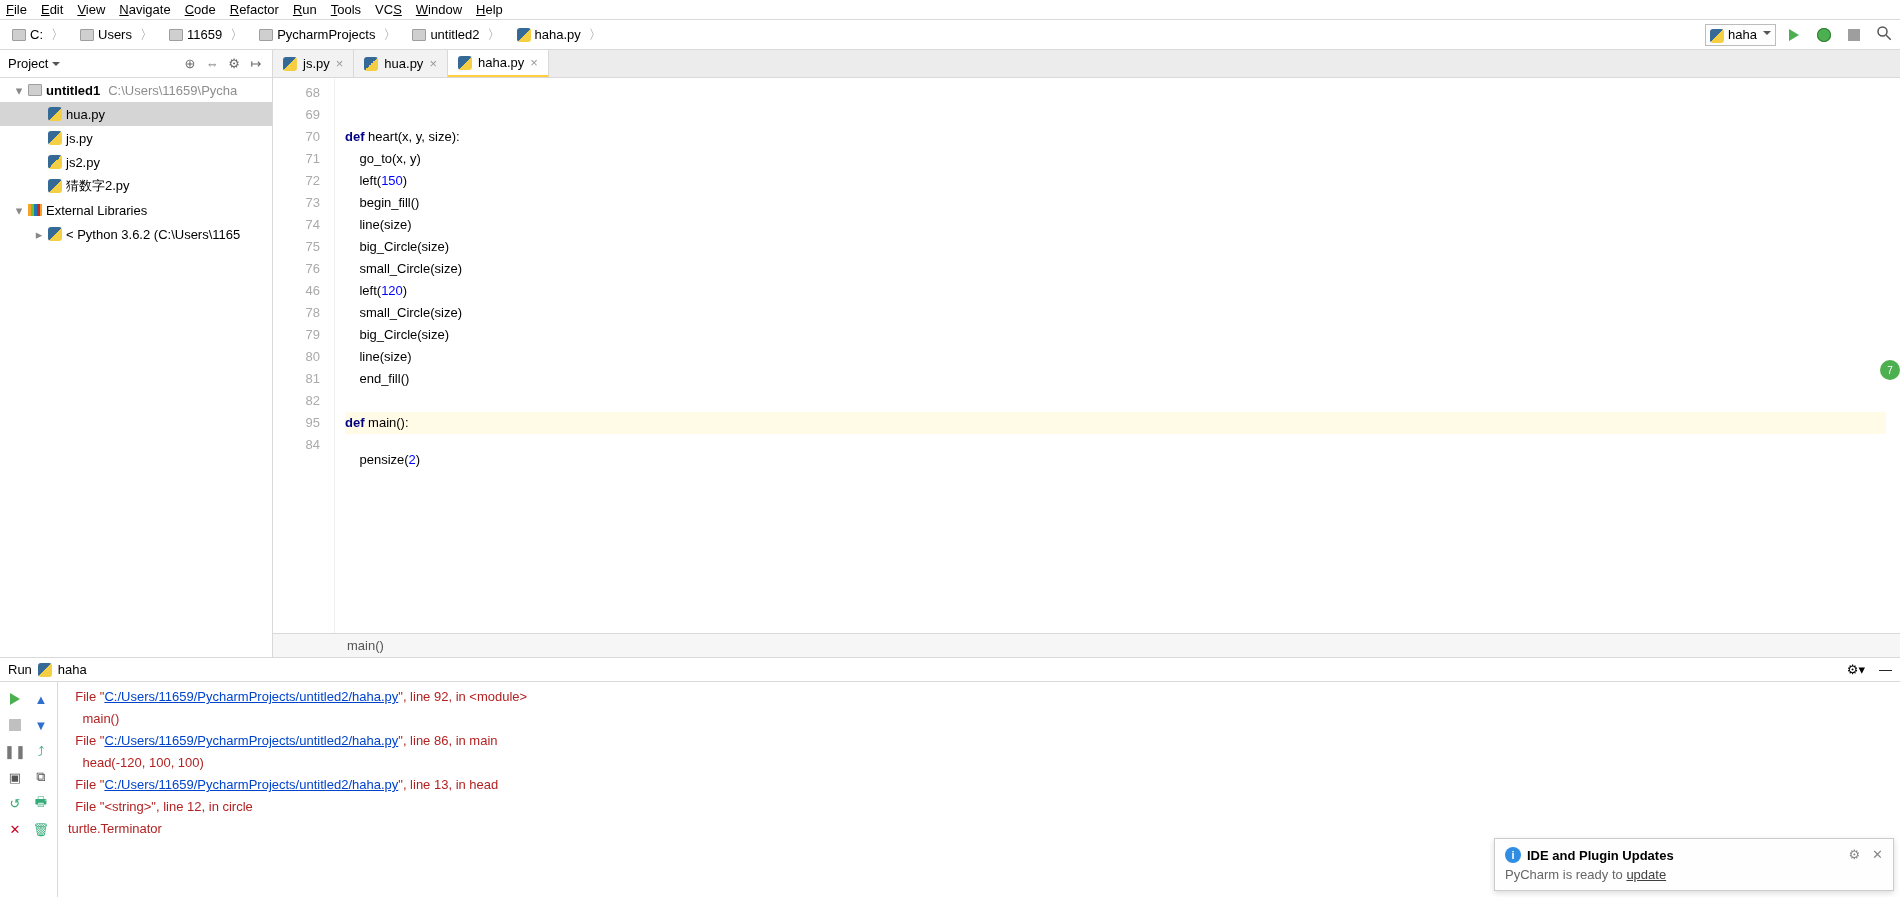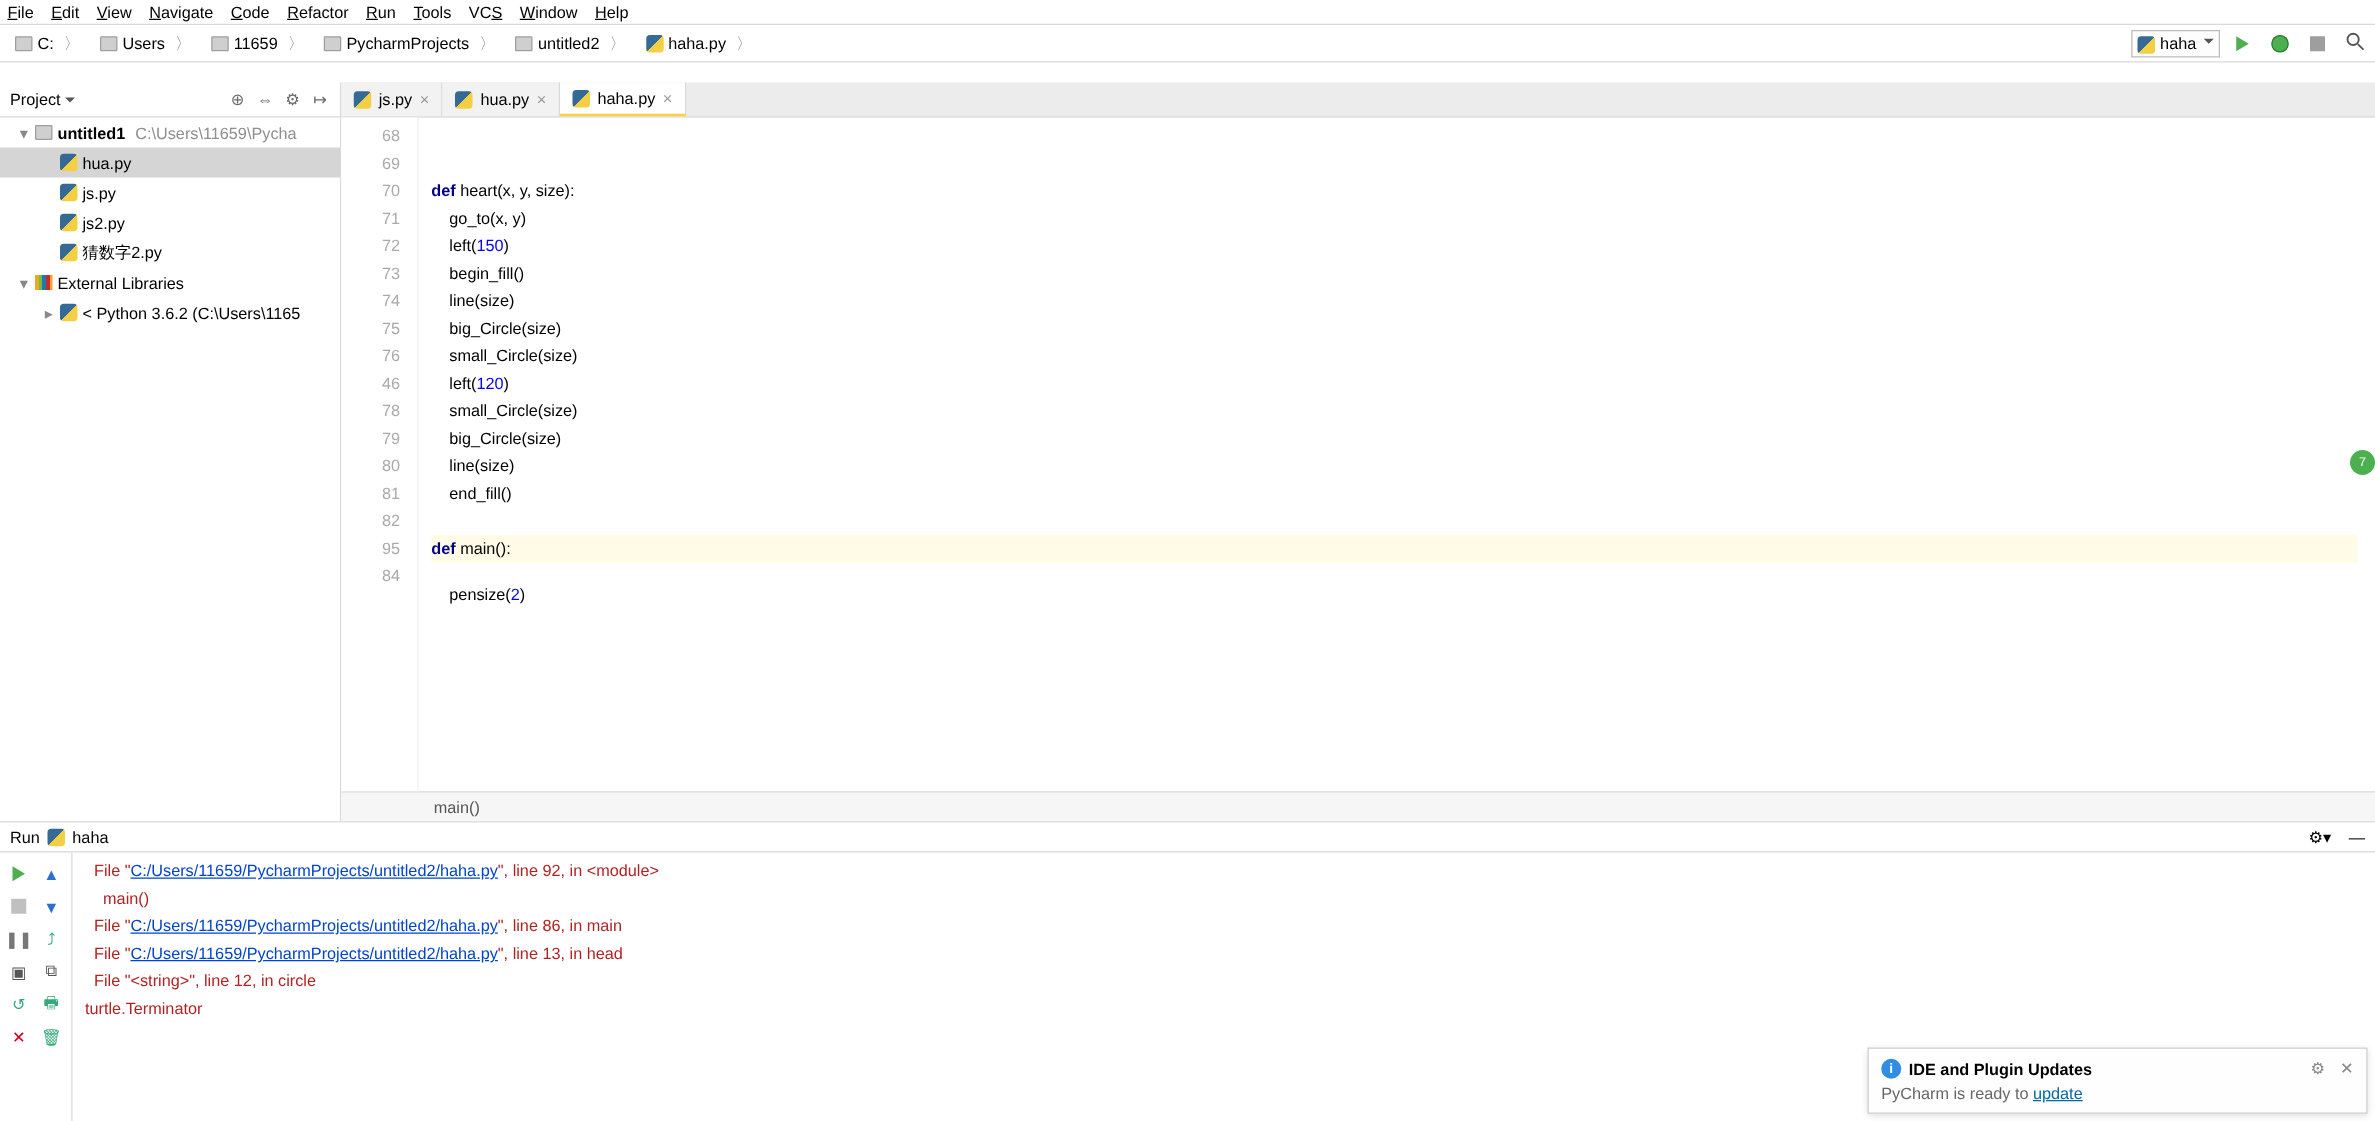--- a/index.html
+++ b/index.html
@@ -15,21 +15,21 @@
 .py-icon { width: 14px; height: 14px; display: inline-block; background: linear-gradient(135deg,#366a96 50%,#f4cf44 50%); border-radius: 3px; }
 .navbar .spacer { flex: 1; }
 .run-select { border: 1px solid #bcbcbc; height: 22px; padding: 0 18px 0 22px; display: flex; align-items: center; position: relative; background: #fdfdfd; }
 .run-select .arrow { position: absolute; right: 4px; top: 6px; border-left: 4px solid transparent; border-right: 4px solid transparent; border-top: 4px solid #555; }
 .tool-btn { width: 24px; height: 24px; display: flex; align-items: center; justify-content: center; margin-left: 6px; cursor: pointer; }
 .play-icon { width: 0; height: 0; border-left: 10px solid #4caf50; border-top: 6px solid transparent; border-bottom: 6px solid transparent; }
 .bug-icon { width: 14px; height: 14px; border-radius: 50%; background: #4caf50; box-shadow: 0 0 0 1px #2e7d32 inset; }
 .stop-icon { width: 12px; height: 12px; background: #9e9e9e; }
 .search-icon svg { width: 18px; height: 18px; stroke: #555; fill: none; stroke-width: 2; }
 
-.main { flex: 1; display: flex; min-height: 0; margin-top: 16px; }
+.main { flex: 1; display: flex; min-height: 0; }
 .project-pane { width: 273px; border-right: 1px solid #d9d9d9; display: flex; flex-direction: column; background: #fff; }
 .pane-header { display: flex; align-items: center; height: 28px; padding: 0 8px; border-bottom: 1px solid #d9d9d9; gap: 6px; }
 .pane-header .title { display: flex; align-items: center; gap: 4px; }
 .pane-header .spacer { flex: 1; }
 .pane-header .mini { width: 16px; height: 16px; cursor: pointer; color: #6a6a6a; display: flex; align-items: center; justify-content: center; }
 .tree { flex: 1; overflow: hidden; font-size: 13px; }
 .tree-row { display: flex; align-items: center; height: 24px; gap: 4px; padding-left: 14px; white-space: nowrap; overflow: hidden; }
 .tree-row.sel { background: #d5d5d5; }
 .tree-row .exp { width: 10px; text-align: center; color: #888; }
 .tree-row .path { color: #8e8e8e; margin-left: 4px; }
@@ -61,21 +61,21 @@
 .console { flex: 1; font-family: Consolas, monospace; font-size: 13px; padding: 4px 10px; overflow: hidden; position: relative; }
 .console .row { white-space: pre; line-height: 22px; }
 .err { color: #b22222; }
 .link { color: #0044cc; text-decoration: underline; }
 
 .notif { position: absolute; right: 6px; bottom: 6px; width: 400px; background: #fefefe; border: 1px solid #ccc; box-shadow: 0 2px 6px rgba(0,0,0,.15); padding: 8px 10px; }
 .notif h4 { font-weight: bold; font-size: 13px; display: flex; align-items: center; gap: 6px; }
 .notif .info-icon { width: 16px; height: 16px; border-radius: 50%; background: #2f8de4; color: #fff; display: inline-flex; align-items: center; justify-content: center; font-size: 11px; }
 .notif .tools { float: right; display: flex; gap: 12px; }
 .notif .sub { color: #666; margin-top: 4px; font-size: 13px; }
-.notif .lk { color: #0369a1; text-decoration: underline; }
+.notif .lk { color: #404040; text-decoration: underline; }
 .side-badge { position: absolute; right: 0; top: 360px; width: 20px; height: 20px; border-radius: 10px; background: #4caf50; color: #fff; font-size: 10px; display: flex; align-items: center; justify-content: center; }
 </style>
 </head>
 <body>
 
 <div class="menubar" id="menubar">
     <span><span class="u">F</span>ile</span>
     <span><span class="u">E</span>dit</span>
     <span><span class="u">V</span>iew</span>
     <span><span class="u">N</span>avigate</span>
@@ -269,20 +269,21 @@
         <div class="rt-btn" style="color:#3a7">↺</div>
         <div class="rt-btn" style="color:#3a7">🖶</div>
         <div class="rt-btn" style="color:#c02">✕</div>
         <div class="rt-btn" style="color:#3a7">🗑</div>
       </div>
     </div>
     <div class="console" id="console">
         <div class="row err">  File "<a class="link" href="#">C:/Users/11659/PycharmProjects/untitled2/haha.py</a>", line 92, in &lt;module&gt;</div>
         <div class="row err">    main()</div>
         <div class="row err">  File "<a class="link" href="#">C:/Users/11659/PycharmProjects/untitled2/haha.py</a>", line 86, in main</div>
+        <div class="row err">    head(-120, 100, 100)</div>
         <div class="row err">  File "<a class="link" href="#">C:/Users/11659/PycharmProjects/untitled2/haha.py</a>", line 13, in head</div>
         <div class="row err">  File "&lt;string&gt;", line 12, in circle</div>
         <div class="row err">turtle.Terminator</div>
       </div>
   </div>
 </div>
 
 <div class="notif">
   <div class="tools">
     <span style="cursor:pointer;color:#888">⚙</span>

